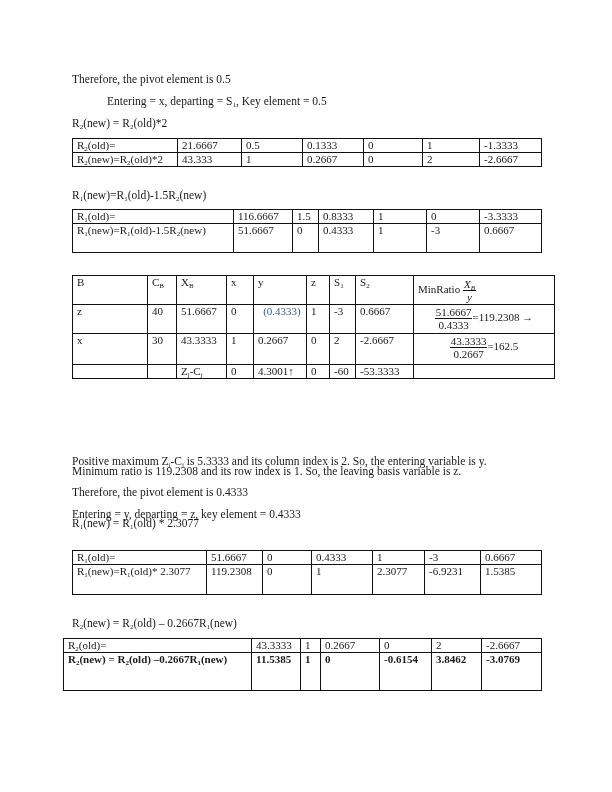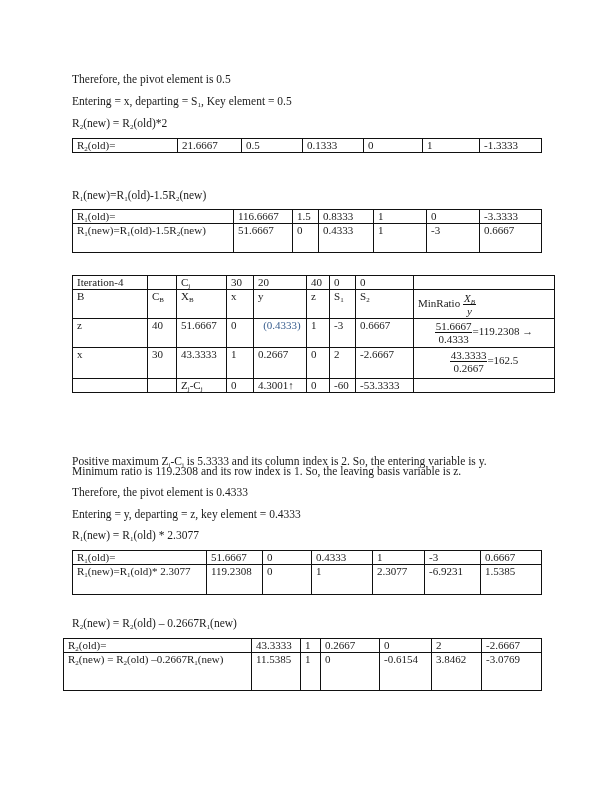--- a/index.html
+++ b/index.html
@@ -14,21 +14,21 @@
   .frac { display: inline-block; vertical-align: middle; text-align: center; font-size: 11px; }
   .frac .num { display: block; border-bottom: 1px solid #111; padding: 0 1px; line-height: 12px; }
   .frac .den { display: block; line-height: 12px; }
   .frac i { font-style: italic; }
   .ratio { text-align: center; padding: 1px 0 0 0; }
 </style>
 </head>
 <body>
 
 <div class="line" style="top:72px;">Therefore, the pivot element is 0.5</div>
-<div class="line" style="top:94px;"><span>Entering = x, departing = S</span><sub>1</sub><span>, Key element = 0.5</span></div>
+<div class="line" style="top:94px;margin-left:35px;"><span>Entering = x, departing = S</span><sub>1</sub><span>, Key element = 0.5</span></div>
 <div class="line" style="top:116px;"><span>R</span><sub>2</sub><span>(new) = R</span><sub>2</sub><span>(old)*2</span></div>
 
 <table style="left:72px; top:138px; width:469px;">
   <colgroup>
       <col style="width:105px">
       <col style="width:64px">
       <col style="width:61px">
       <col style="width:61px">
       <col style="width:59px">
       <col style="width:57px">
@@ -36,20 +36,29 @@
     </colgroup>
   <tbody>
       <tr style="height:14px;">
     <td><span>R</span><sub>2</sub><span>(old)=</span></td>
     <td>21.6667</td>
     <td>0.5</td>
     <td>0.1333</td>
     <td>0</td>
     <td>1</td>
     <td>-1.3333</td>
+  </tr>
+  <tr style="height:14px;">
+    <td><span>R</span><sub>2</sub><span>(new)=R</span><sub>2</sub><span>(old)*2</span></td>
+    <td>43.333</td>
+    <td>1</td>
+    <td>0.2667</td>
+    <td>0</td>
+    <td>2</td>
+    <td>-2.6667</td>
   </tr>
 </tbody>
   </table>
 
 <div class="line" style="top:188px;"><span>R</span><sub>1</sub><span>(new)=R</span><sub>1</sub><span>(old)-1.5R</span><sub>2</sub><span>(new)</span></div>
 
 <table style="left:72px; top:209px; width:469px;">
   <colgroup>
       <col style="width:161px">
       <col style="width:59px">
@@ -87,31 +96,20 @@
       <col style="width:29px">
       <col style="width:50px">
       <col style="width:27px">
       <col style="width:53px">
       <col style="width:23px">
       <col style="width:26px">
       <col style="width:58px">
       <col style="width:141px">
     </colgroup>
   <tbody>
-      <tr style="height:14px;">
-    <td>Iteration-4</td>
-    <td></td>
-    <td><span>C</span><sub>j</sub></td>
-    <td>30</td>
-    <td>20</td>
-    <td>40</td>
-    <td>0</td>
-    <td>0</td>
-    <td></td>
-  </tr>
   <tr style="height:29px;">
     <td>B</td>
     <td><span>C</span><sub>B</sub></td>
     <td><span>X</span><sub>B</sub></td>
     <td>x</td>
     <td>y</td>
     <td>z</td>
     <td><span>S</span><sub>1</sub></td>
     <td><span>S</span><sub>2</sub></td>
     <td style="vertical-align:middle;">
@@ -156,21 +154,21 @@
     <td>-53.3333</td>
     <td></td>
   </tr>
 </tbody>
   </table>
 
 <div class="line" style="top:454px;"><span>Positive maximum Z</span><sub>j</sub><span>-C</span><sub>j</sub><span> is 5.3333 and its column index is 2. So, the entering variable is y.</span></div>
 <div class="line" style="top:464px;">Minimum ratio is 119.2308 and its row index is 1. So, the leaving basis variable is z.</div>
 <div class="line" style="top:485px;">Therefore, the pivot element is 0.4333</div>
 <div class="line" style="top:507px;">Entering = y, departing = z, key element = 0.4333</div>
-<div class="line" style="top:528px;"><span>R</span><sub>1</sub><span>(new) = R</span><sub>1</sub><span>(old) * 2.3077</span></div>
+<div class="line" style="top:516px;"><span>R</span><sub>1</sub><span>(new) = R</span><sub>1</sub><span>(old) * 2.3077</span></div>
 
 <table style="left:72px; top:550px; width:469px;">
   <colgroup>
       <col style="width:134px">
       <col style="width:56px">
       <col style="width:49px">
       <col style="width:61px">
       <col style="width:52px">
       <col style="width:56px">
       <col style="width:61px">
@@ -212,21 +210,21 @@
   <tbody>
       <tr style="height:14px;">
     <td><span>R</span><sub>2</sub><span>(old)=</span></td>
     <td>43.3333</td>
     <td>1</td>
     <td>0.2667</td>
     <td>0</td>
     <td>2</td>
     <td>-2.6667</td>
   </tr>
-  <tr style="height:38px;">
+  <tr style="height:38px;font-weight:bold;">
     <td><span>R</span><sub>2</sub><span>(new) = R</span><sub>2</sub><span>(old) –0.2667R</span><sub>1</sub><span>(new)</span></td>
     <td>11.5385</td>
     <td>1</td>
     <td>0</td>
     <td>-0.6154</td>
     <td>3.8462</td>
     <td>-3.0769</td>
   </tr>
 </tbody>
   </table>

